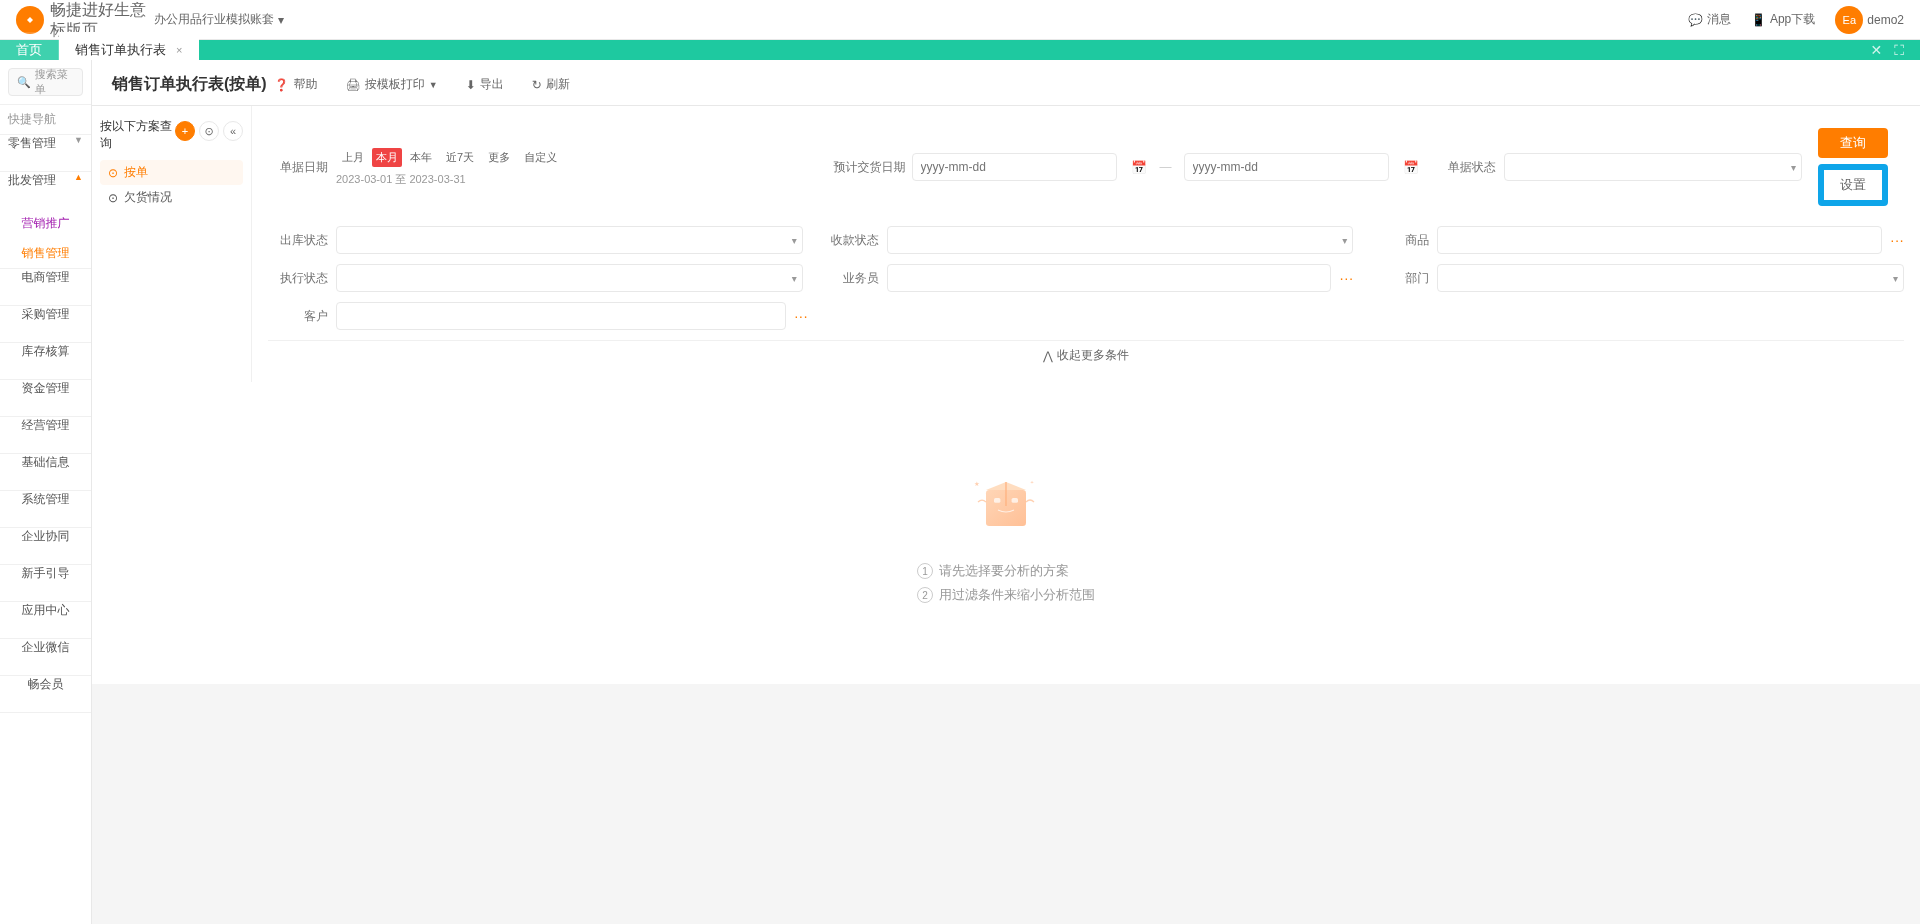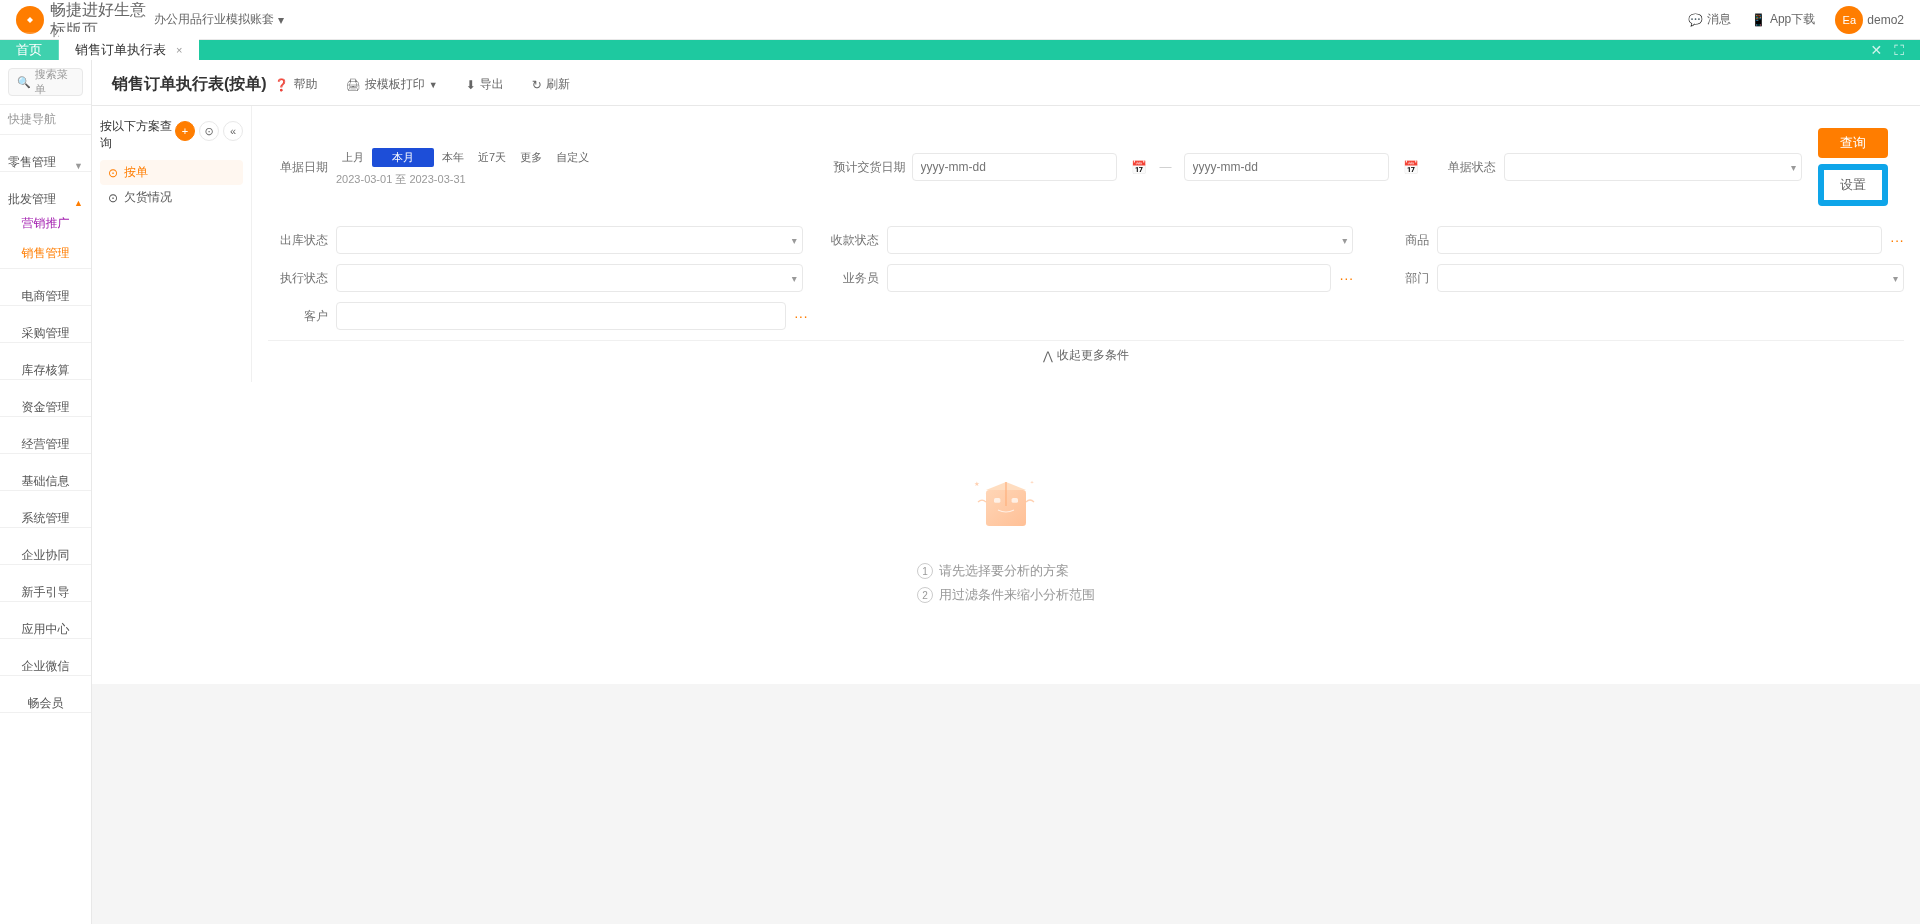--- a/index.html
+++ b/index.html
@@ -166,21 +166,21 @@
     .sidebar-quick-label {
       font-size: 12px;
       color: #999;
     }
     .sidebar-section {
       border-bottom: 1px solid #f0f0f0;
     }
     .sidebar-item {
       height: 36px;
       display: flex;
-      align-items: flex-end;
+      align-items: flex-start;
       justify-content: center;
       font-size: 12px;
       color: #555;
       cursor: pointer;
       position: relative;
       gap: 16px;
     }
     .sidebar-sub {
       background: #fff;
       padding: 0;
@@ -661,21 +661,21 @@
       </div>
 
       <div class="filter-right">
 
         <div class="filter-row">
           <div class="filter-field" style="flex:1.5;">
             <span class="filter-label">单据日期</span>
             <div style="display:flex;flex-direction:column;flex:1;gap:2px;">
               <div class="date-tabs">
                 <span class="date-tab">上月</span>
-                <span class="date-tab active" style="background:#1d4ed8;color:#fff;border-radius:2px;padding:2px 20px;">本月</span>
+                <span class="date-tab active" style="background:#ef4444;color:#fff;border-radius:2px;padding:2px 4px;">本月</span>
                 <span class="date-tab">本年</span>
                 <span class="date-tab">近7天</span>
                 <span class="date-tab">更多</span>
                 <span class="date-tab">自定义</span>
               </div>
               <div class="date-range-text">2023-03-01 至 2023-03-31</div>
             </div>
           </div>
 
           <div class="filter-field" style="flex:1.6;">

